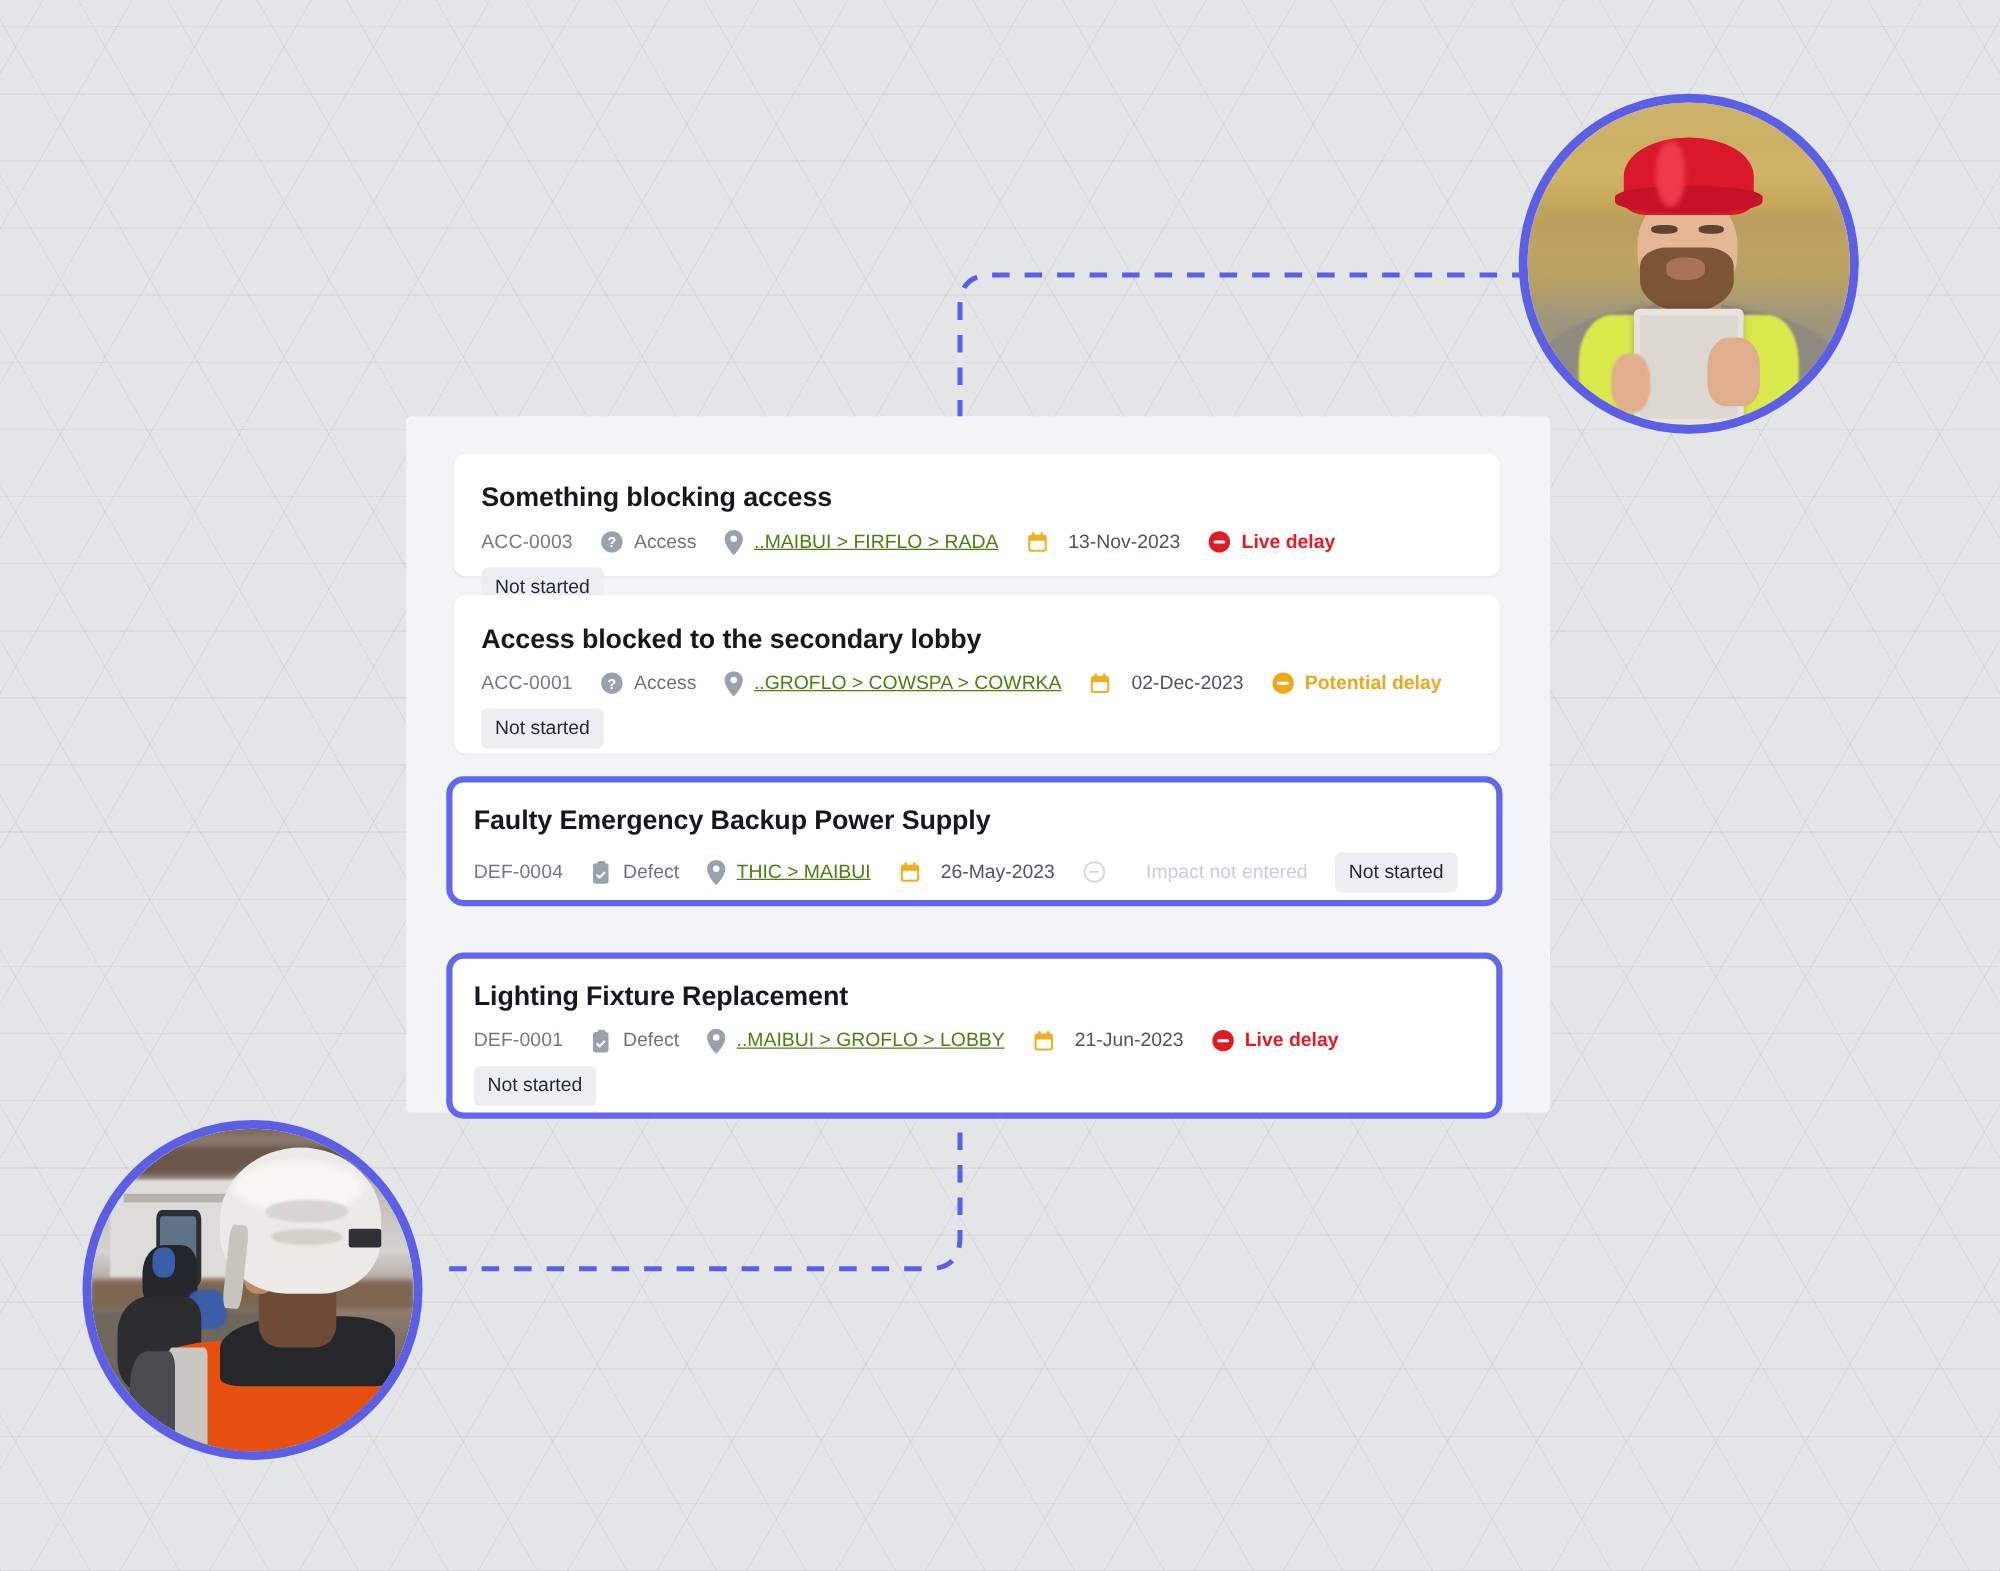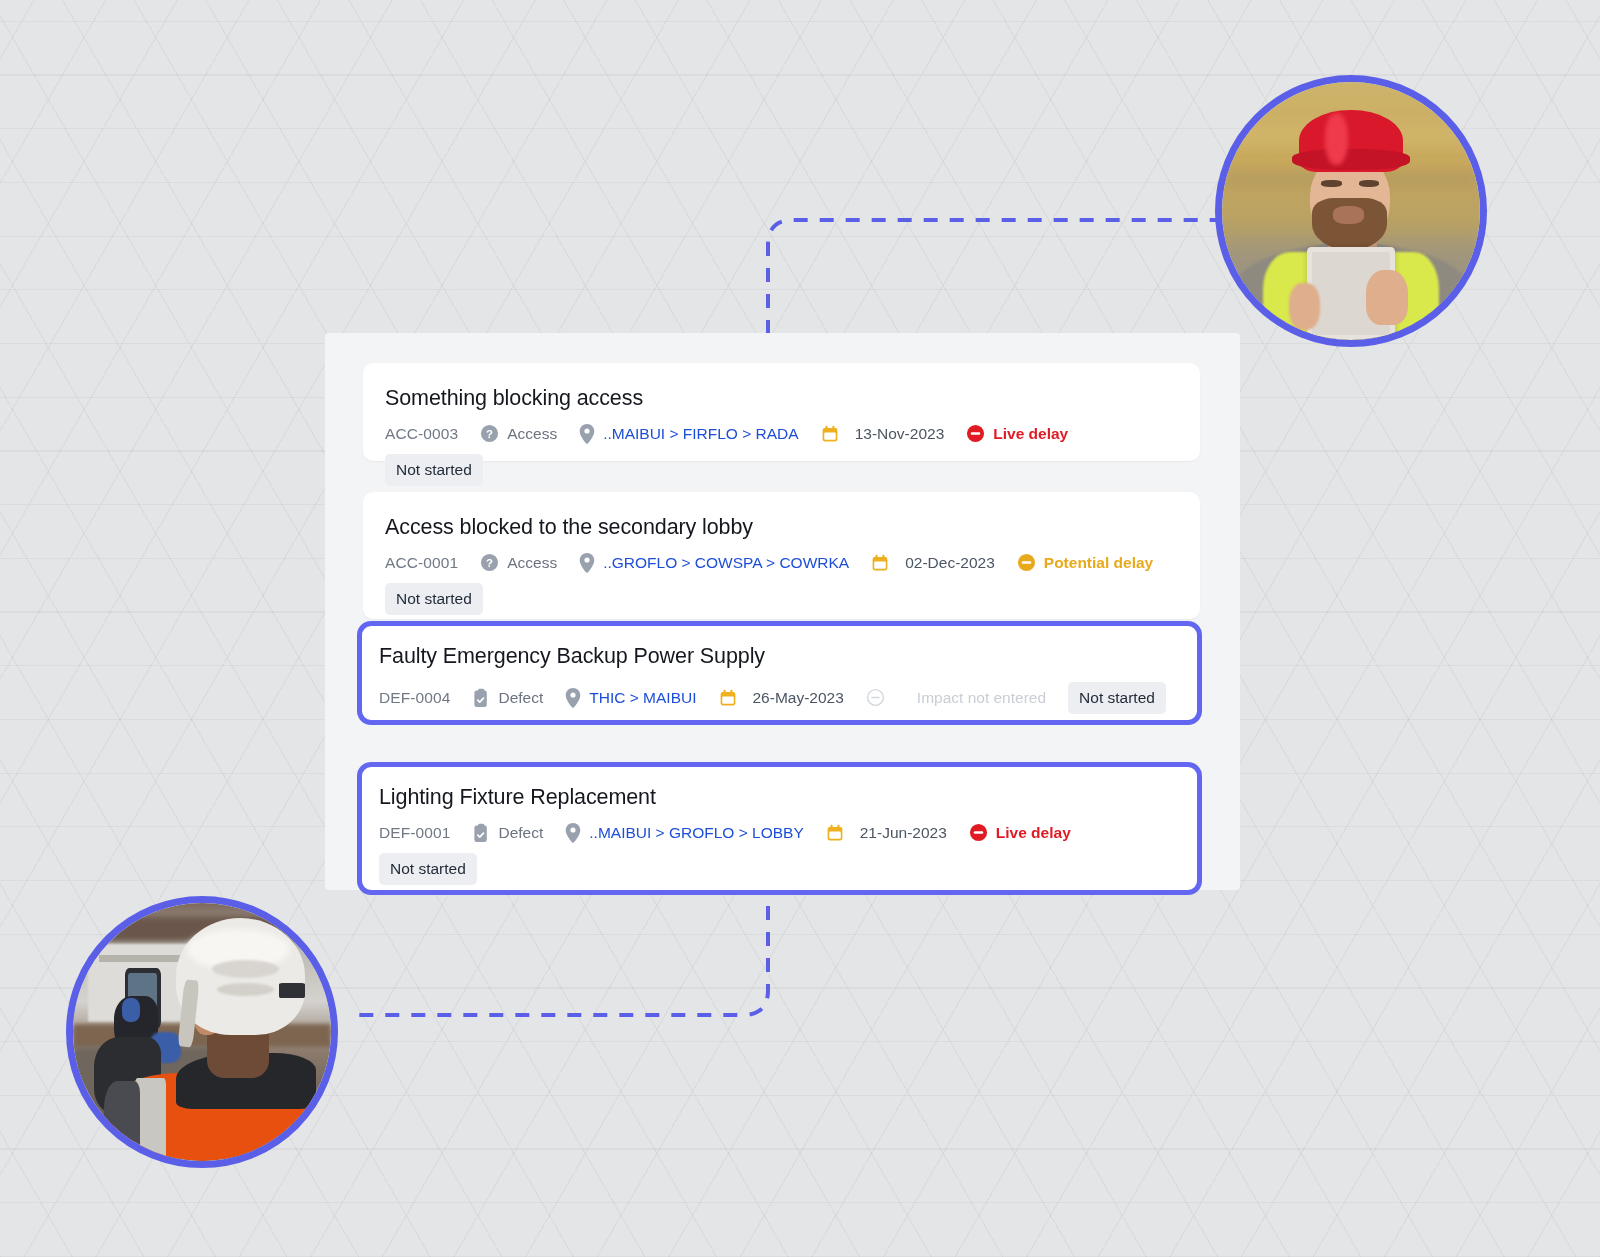--- a/index.html
+++ b/index.html
@@ -65,21 +65,21 @@
   }
   .card.plain { box-shadow: 0 1px 2px rgba(16,24,40,0.05); }
   .card.highlight {
     border: 5px solid #6366f1;
     border-radius: 14px;
     padding: 17px 19px 13px 17px;
   }
 
   .card-title {
     font-size: 21.5px;
-    font-weight: 400;
+    font-weight: 700;
     color: #15181f;
     letter-spacing: -0.1px;
     line-height: 1.25;
     margin-bottom: 12px;
     white-space: nowrap;
   }
 
   .meta-row {
     display: flex;
     align-items: center;
@@ -91,21 +91,21 @@
   .meta-item {
     display: flex;
     align-items: center;
     gap: 8px;
     font-size: 15.5px;
     color: #6b7280;
     margin-right: 22px;
     white-space: nowrap;
   }
   .meta-item.ref { color: #707985; letter-spacing: 0.1px; }
-  .meta-item.path { color: #1d4ed8; }
+  .meta-item.path { color: #4d7c0f; text-decoration: underline; }
   .meta-item.date { color: #4b5563; gap: 16px; }
 
   .meta-item.delay-live { color: #e01b24; font-weight: 700; }
   .meta-item.delay-potential { color: #e9a91c; font-weight: 700; }
   .meta-item.delay-none { color: #c9ced6; font-weight: 400; gap: 32px; }
 
   .badge {
     background: #eceef1;
     color: #1f2937;
     font-size: 15.5px;
@@ -187,21 +187,21 @@
               </svg>
           </span>
           <span>Live delay</span>
         </span>
         <span class="badge-wrap">
           <span class="badge">Not started</span>
         </span>
       </div>
     </div>
 
-    <div class="card plain" style="left:38px; top:159px; width:837px; height:127px;">
+    <div class="card plain" style="left:38px; top:143px; width:837px; height:127px;">
       <div class="card-title">Access blocked to the secondary lobby</div>
       <div class="meta-row">
         <span class="meta-item ref">ACC-0001</span>
         <span class="meta-item">
           <span class="icon">
             <svg width="19" height="19" viewBox="0 0 20 20">
                 <circle cx="10" cy="10" r="9" fill="#98a1ad"></circle>
                 <text x="10" y="14.6" font-size="12" font-family="Liberation Sans, sans-serif" font-weight="bold" fill="#ffffff" text-anchor="middle">?</text>
               </svg>
           </span>

